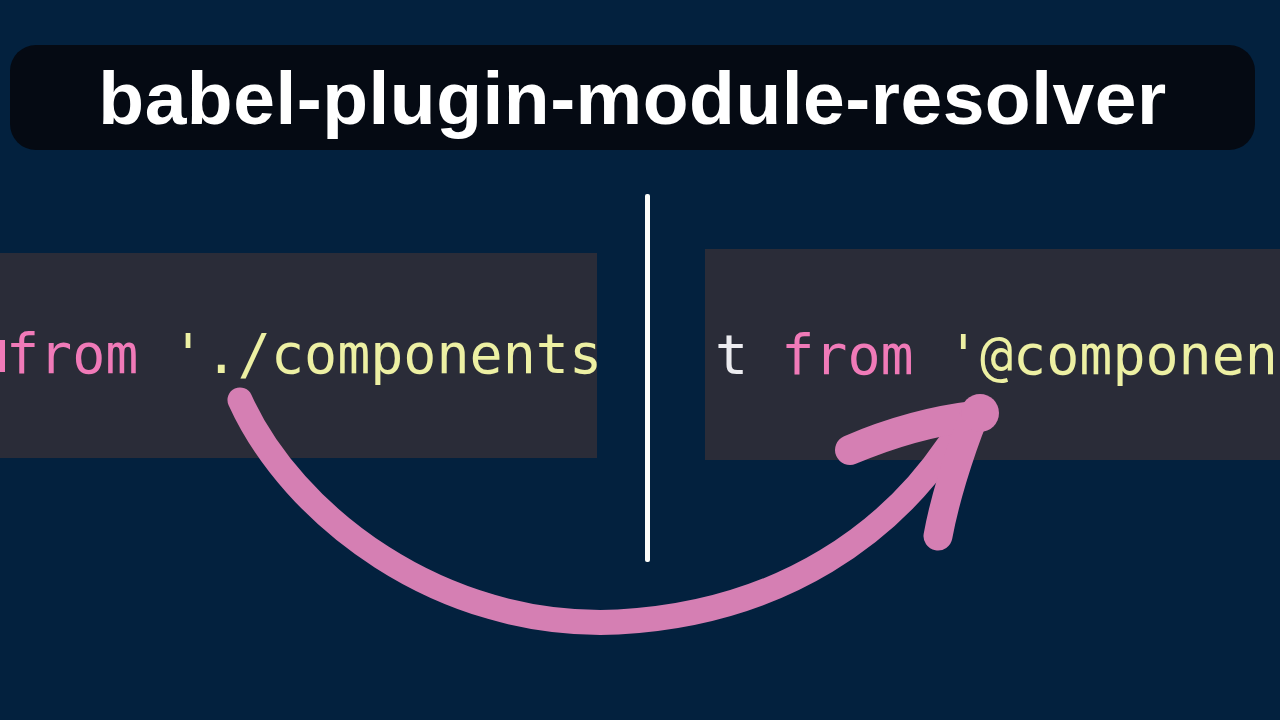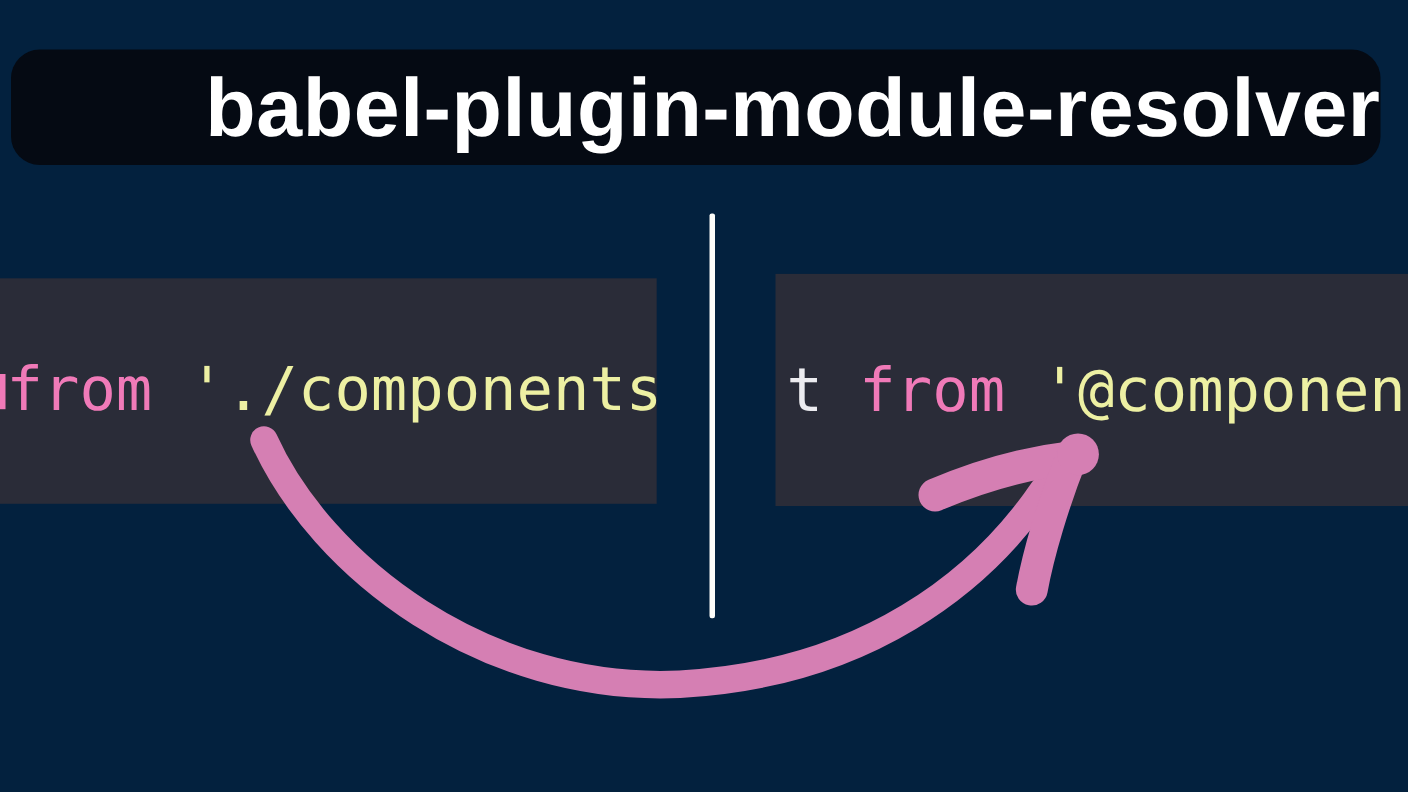--- a/index.html
+++ b/index.html
@@ -22,21 +22,21 @@
   .banner {
     position: absolute;
     left: 10px;
     top: 45px;
     width: 1245px;
     height: 105px;
     background: var(--banner_bg, #050a13);
     border-radius: 26px;
     display: flex;
     align-items: center;
-    justify-content: flex-end;
+    justify-content: center;
   }
   .banner span {
     color: var(--banner_text, #ffffff);
     font-size: 75px;
     font-weight: 700;
     letter-spacing: 0.5px;
     white-space: nowrap;
     font-family: "Liberation Sans", sans-serif;
   }
   

